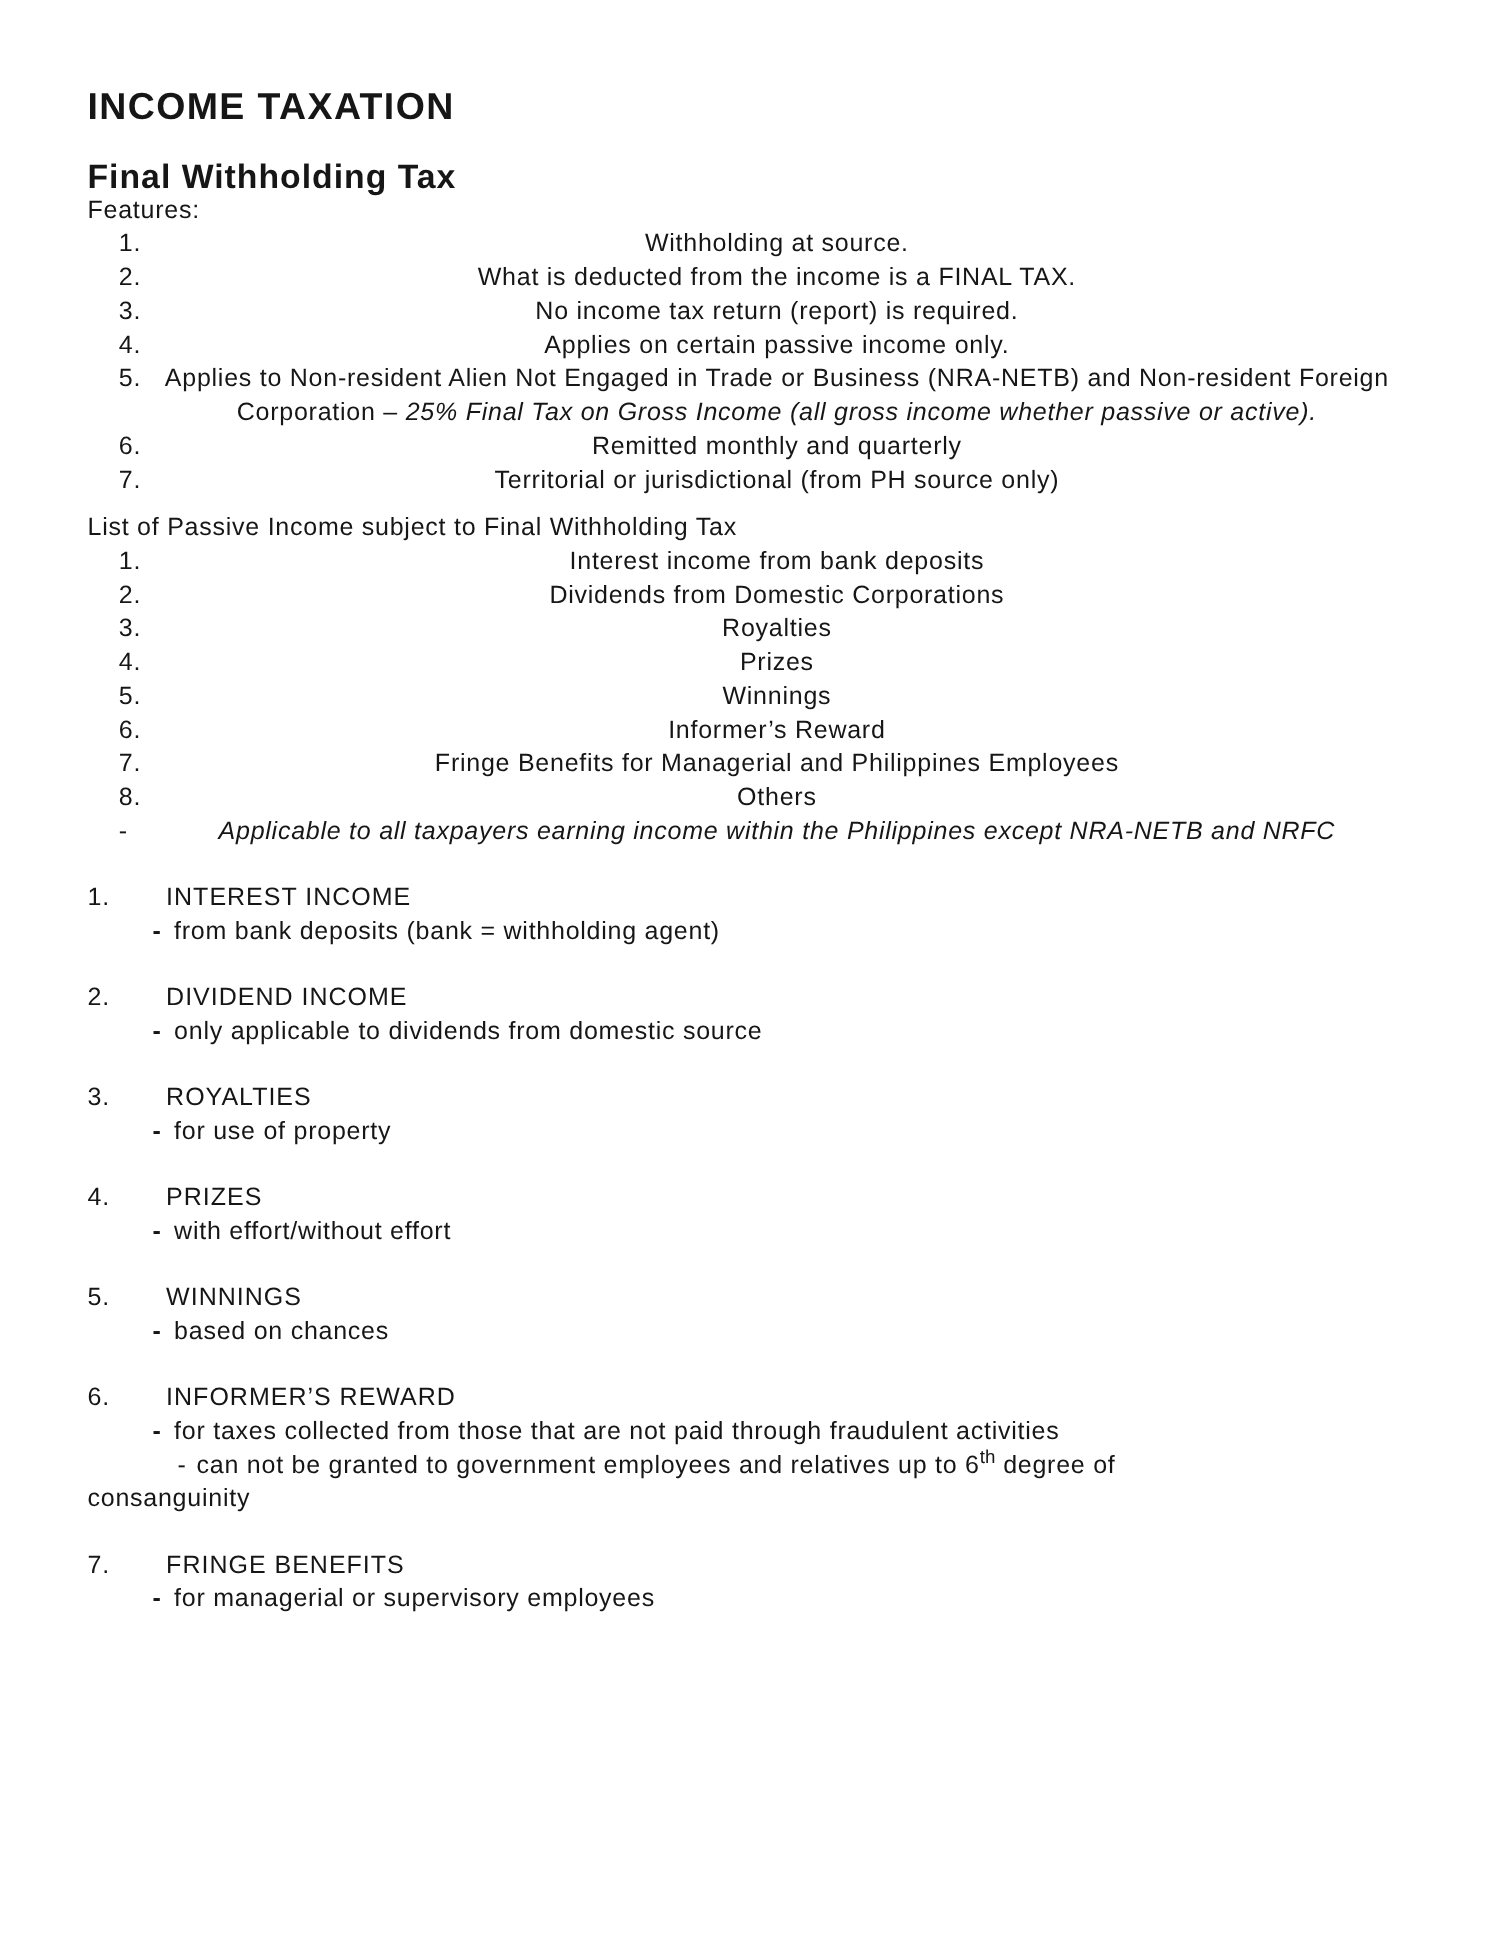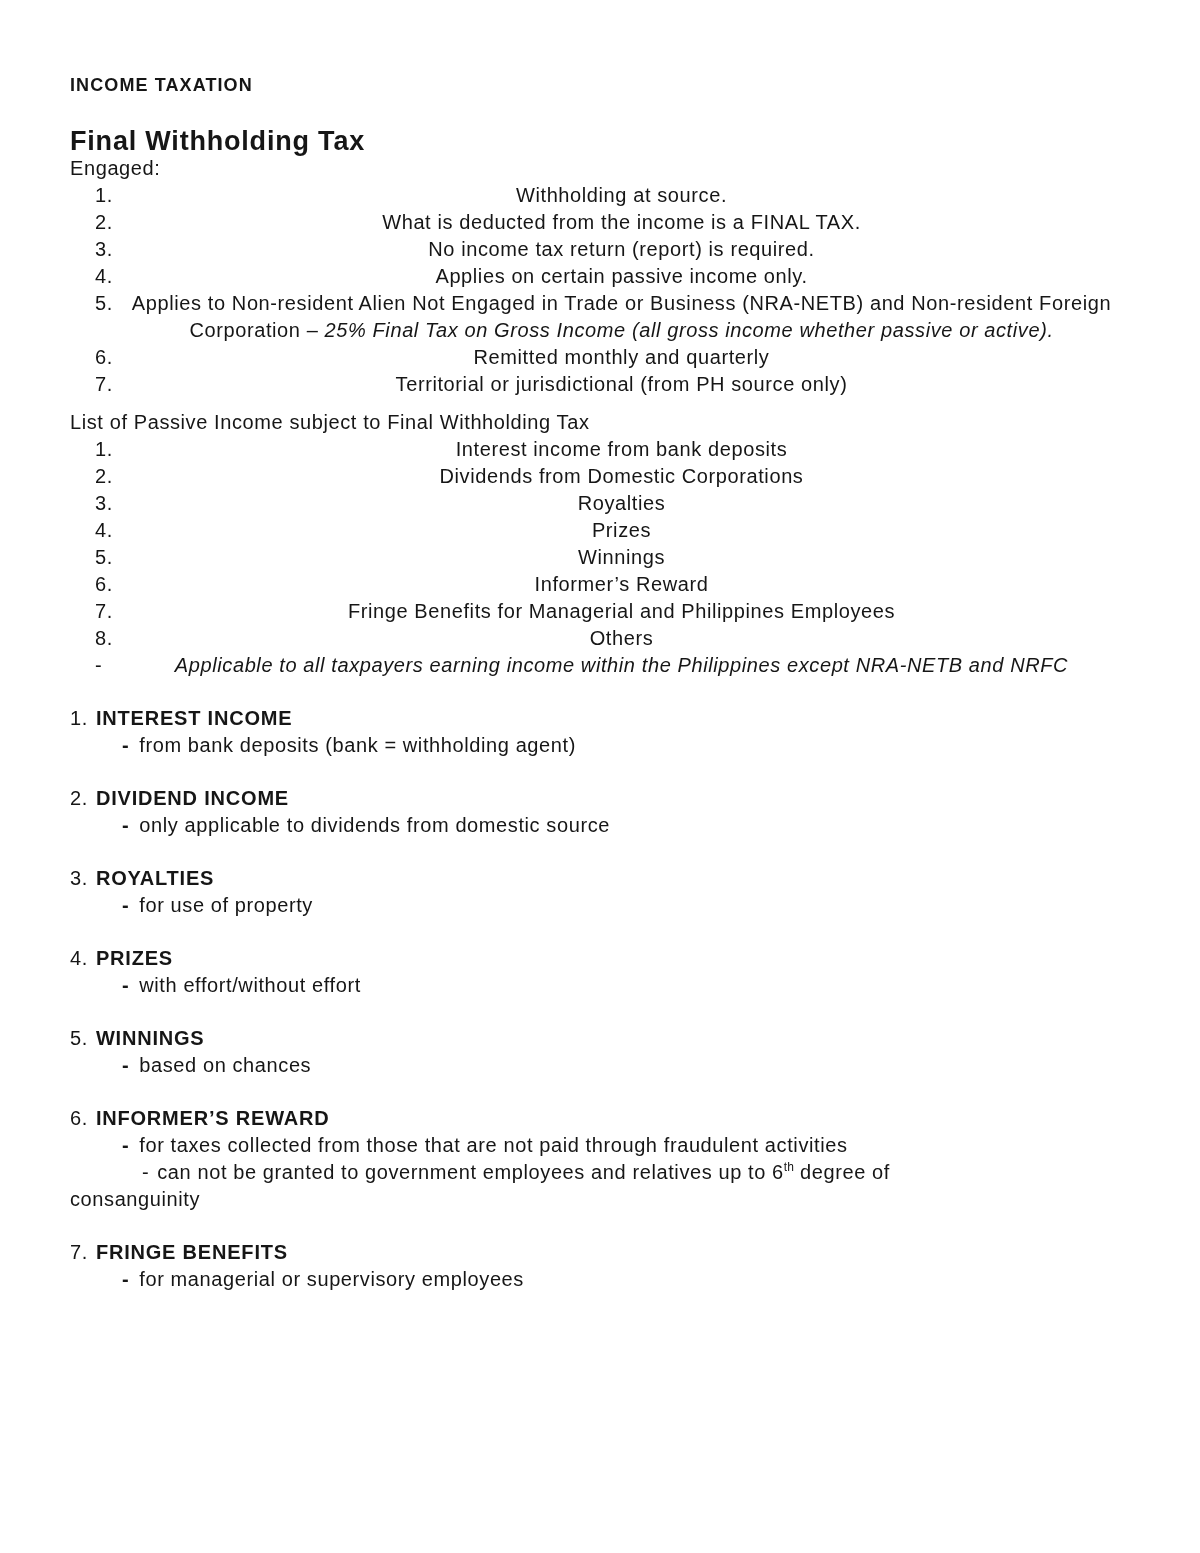--- a/index.html
+++ b/index.html
@@ -11,53 +11,53 @@
     overflow:hidden;
   }
   .page {
     width:1200px; height:1553px;
     padding:72px 85px 0 70px;
     font-size:20px;
     line-height:27px;
     letter-spacing:0.6px;
   }
   .doc-title {
-    font-size:18px;
+    font-size:30px;
     font-weight:bold;
     letter-spacing:1.1px;
     margin-bottom:29px;
   }
   .h2 {
     font-size:27px;
     font-weight:bold;
     letter-spacing:0.8px;
   }
   .num-item { display:flex; align-items:flex-start; padding-left:25px; }
   .num-item .num { flex:0 0 33px; }
   .num-item .itext { flex:1;text-align:center; }
   .italic { font-style:italic; }
   .gap-top { margin-top:11px; }
   .section { margin-top:26px; }
   .sec-head .sec-num { font-weight:normal; margin-right:8px; }
-  .sec-head .sec-title { font-weight:bold; letter-spacing:0.8px; }
+  .sec-head .sec-title { font-weight:normal; letter-spacing:0.8px;margin-left:37px; }
   .bullet { margin-left:52px; }
   .bullet .bdash { font-weight:bold; margin-right:10px; }
   .bullet2 { margin-left:0; text-indent:72px; }
   .bullet2 .bdash2 { font-weight:normal; margin-right:8px; }
-  sup.sup { font-size:12px; vertical-align:super; line-height:0; letter-spacing:0; }
+  sup.sup { font-size:15px; vertical-align:super; line-height:0; letter-spacing:0; }
 </style>
 </head>
 <body>
 
 <div class="page">
 
   <h1 class="doc-title">INCOME TAXATION</h1>
 
   <h2 class="h2">Final Withholding Tax</h2>
-  <p>Engaged:</p>
+  <p>Features:</p>
 
   <div>
     <div class="num-item">
       <span class="num">1.</span>
       <span class="itext">Withholding at source.</span>
     </div>
     <div class="num-item">
       <span class="num">2.</span>
       <span class="itext">What is deducted from the income is a FINAL TAX.</span>
     </div>

